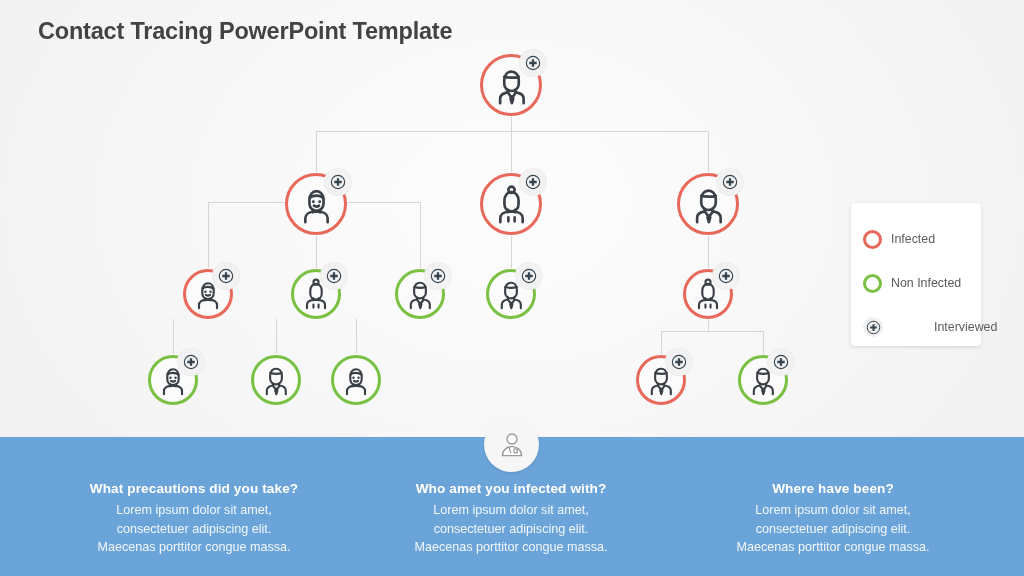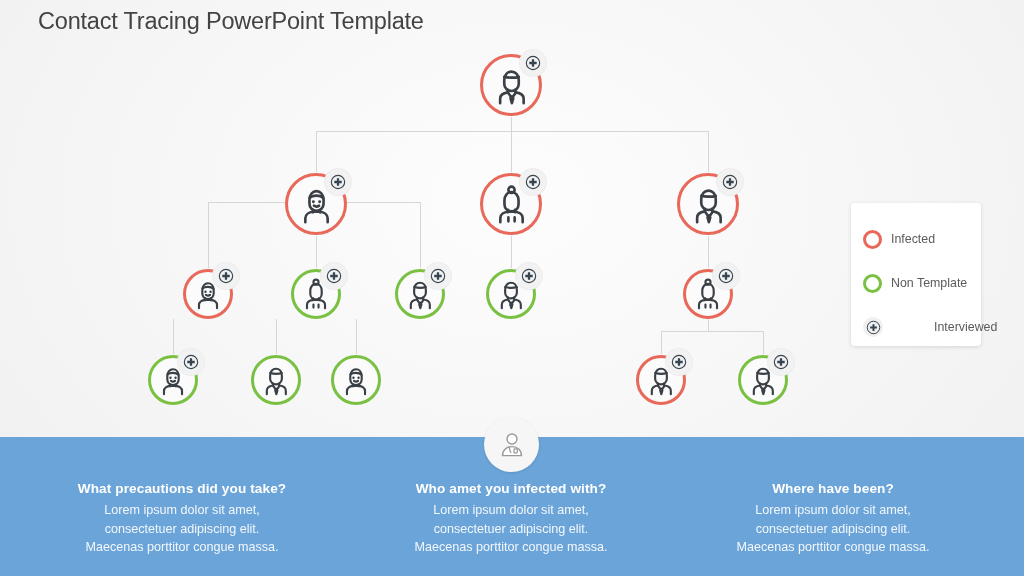--- a/index.html
+++ b/index.html
@@ -10,22 +10,22 @@
     background:#ffffff;
   }
   #slide{
     position:relative;width:1024px;height:576px;
     background:
       radial-gradient(ellipse at 50% 35%, #fdfdfd 0%, #f7f7f7 45%, #efeff0 100%);
     overflow:hidden;
   }
   
   #title{
-    position:absolute;left:38px;top:8px;
-    font-size:23.5px;font-weight:normal;color:#434343;
+    position:absolute;left:38px;top:18px;
+    font-size:23.5px;font-weight:bold;color:#434343;
     letter-spacing:-0.2px;white-space:nowrap;
   }
   
   #tree-lines{position:absolute;left:0;top:0;width:1024px;height:440px;}
   
   .node{
     position:absolute;
     border-radius:50%;
     background:#fbfbfb;
     box-sizing:border-box;
@@ -358,21 +358,21 @@
       </div>
     </div>
 
   <div id="legend">
     <div class="legend-row" style="top:24px;">
       <span class="legend-ring red"></span>
       <span class="legend-label">Infected</span>
     </div>
     <div class="legend-row" style="top:68px;">
       <span class="legend-ring green"></span>
-      <span class="legend-label">Non Template</span>
+      <span class="legend-label">Non Infected</span>
     </div>
     <div class="legend-row" style="top:112px;gap:42px;">
       <span class="legend-badge">
         <svg width="15" height="15" viewBox="0 0 24 24">
           <circle cx="12" cy="12" r="10" fill="none" stroke="#36454f" stroke-width="1.6"></circle>
           <path d="M12 6.6 L12 17.4 M6.6 12 L17.4 12" stroke="#36454f" stroke-width="3.2" stroke-linecap="butt"></path>
         </svg>
       </span>
       <span class="legend-label">Interviewed</span>
     </div>
@@ -382,21 +382,21 @@
 
   <div id="center-badge">
     <svg width="30" height="30" viewBox="0 0 24 24" aria-hidden="true">
       <circle cx="12" cy="7.2" r="4" fill="#ffffff" stroke="#9a9a9a" stroke-width="1.1"></circle>
       <path d="M4.4 20.5 c0-4.4 3.4-7.2 7.6-7.2 s7.6 2.8 7.6 7.2 z" fill="#ffffff" stroke="#9a9a9a" stroke-width="1.1"></path>
       <path d="M10 13.6 c0 2.6 0.6 4 1.4 4.6" fill="none" stroke="#9a9a9a" stroke-width="1"></path>
       <rect x="13.6" y="15" width="2.6" height="3.2" rx="0.5" fill="#ffffff" stroke="#9a9a9a" stroke-width="1"></rect>
     </svg>
   </div>
 
-  <div class="col" style="left:22px;">
+  <div class="col" style="left:34px;">
     <div class="col-title">What precautions  did you take?</div>
     <div class="col-body">
       <div>Lorem ipsum dolor sit amet,</div>
       <div>consectetuer adipiscing elit.</div>
       <div>Maecenas porttitor congue massa.</div>
     </div>
   </div>
 
   <div class="col" style="left:351px;">
     <div class="col-title">Who amet you infected with?</div>

